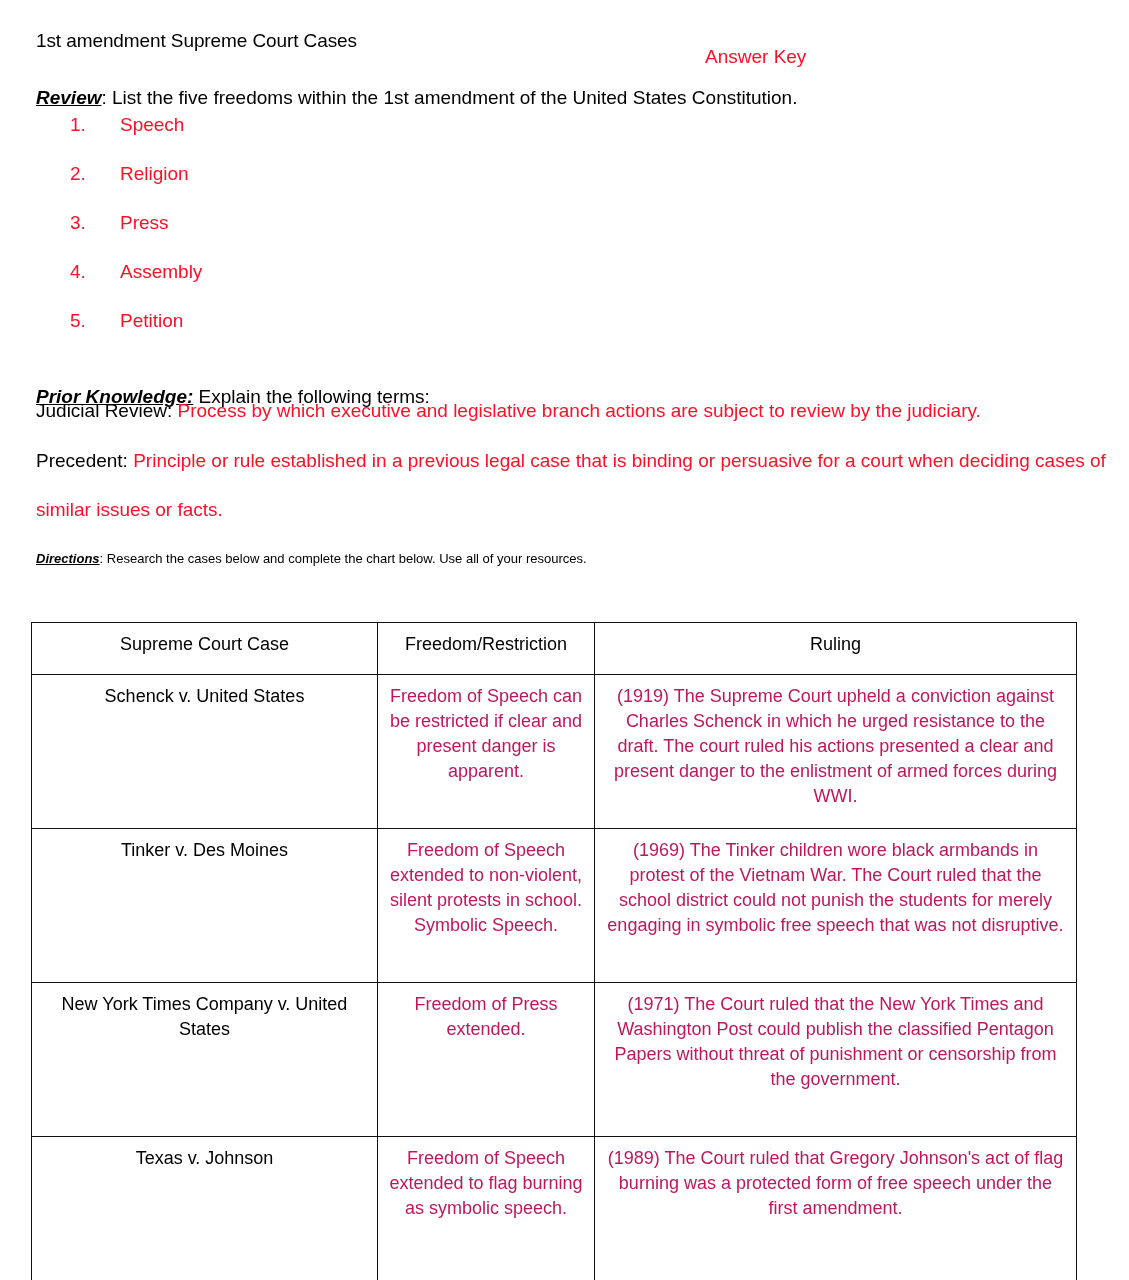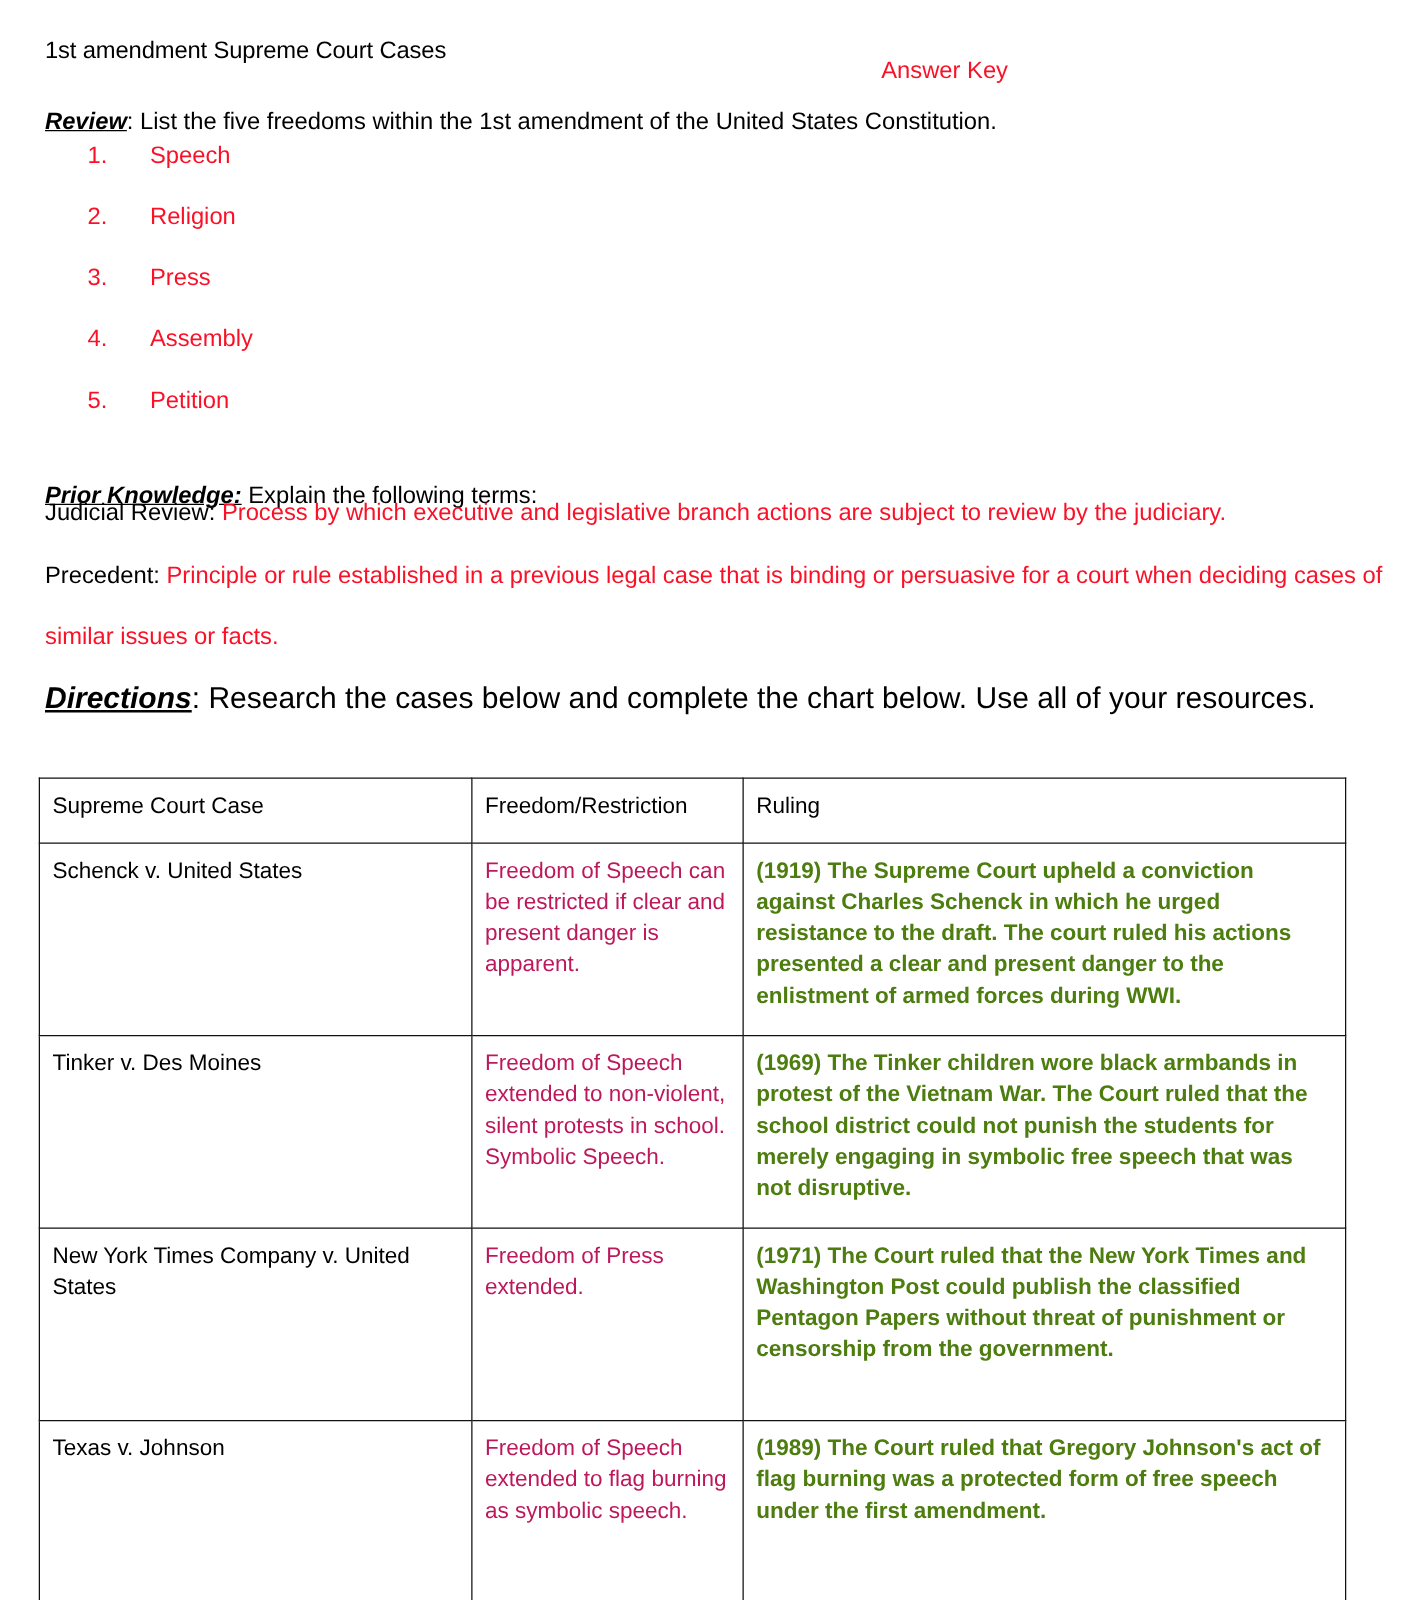--- a/index.html
+++ b/index.html
@@ -112,21 +112,21 @@
     line-height: 49px;
     width: 1070px;
   }
   .term-judicial { top: 386px; }
   .term-precedent { top: 436px; }
 
   .directions {
     position: absolute;
     left: 36px;
     top: 546px;
-    font-size: 24px;
+    font-size: 13px;
     line-height: 26px;
     white-space: nowrap;
   }
   .directions .lead {
     font-weight: bold;
     font-style: italic;
     text-decoration: underline;
   }
 
   
@@ -138,30 +138,30 @@
     border-collapse: collapse;
     table-layout: fixed;
   }
   .case-table td, .case-table th {
     border: 1.6px solid #111111;
     vertical-align: top;
     padding: 9px 10px 6px 10px;
     font-size: 18px;
     line-height: 25px;
     font-weight: normal;
-    text-align: left;
+    text-align: center;
   }
   .case-table th { height: 36px; }
   .col-case   { width: 346px; }
   .col-free   { width: 217px; }
   .col-ruling { width: 482px; }
 
   .case-table td.cell-case   { height: 138px; }
   .case-table td.cell-free   { color: #be185d; font-weight: normal; }
-  .case-table td.cell-ruling { color: #4d7c0f; font-weight: bold; }
+  .case-table td.cell-ruling { color: #be185d; font-weight: normal; }
 </style>
 </head>
 <body>
 
 <div class="page">
 
   <div class="header-row">
     <span class="doc-title">1st amendment Supreme Court Cases</span>
     <span class="answer-key red">Answer Key</span>
   </div>

